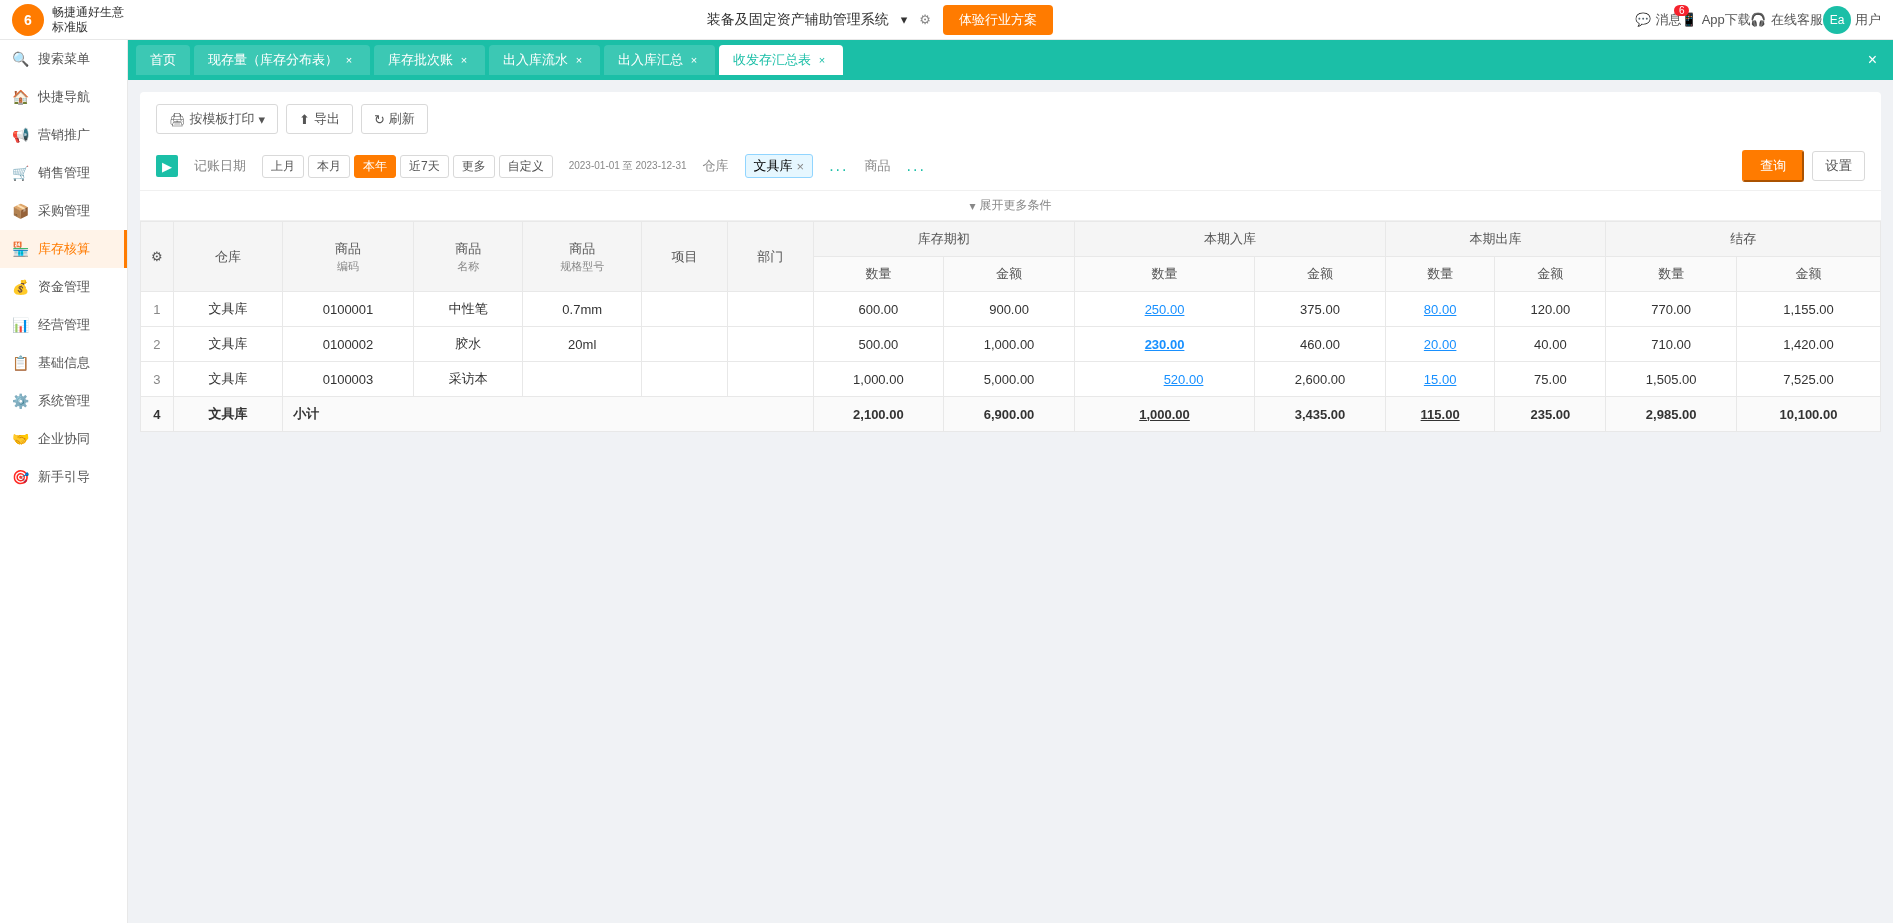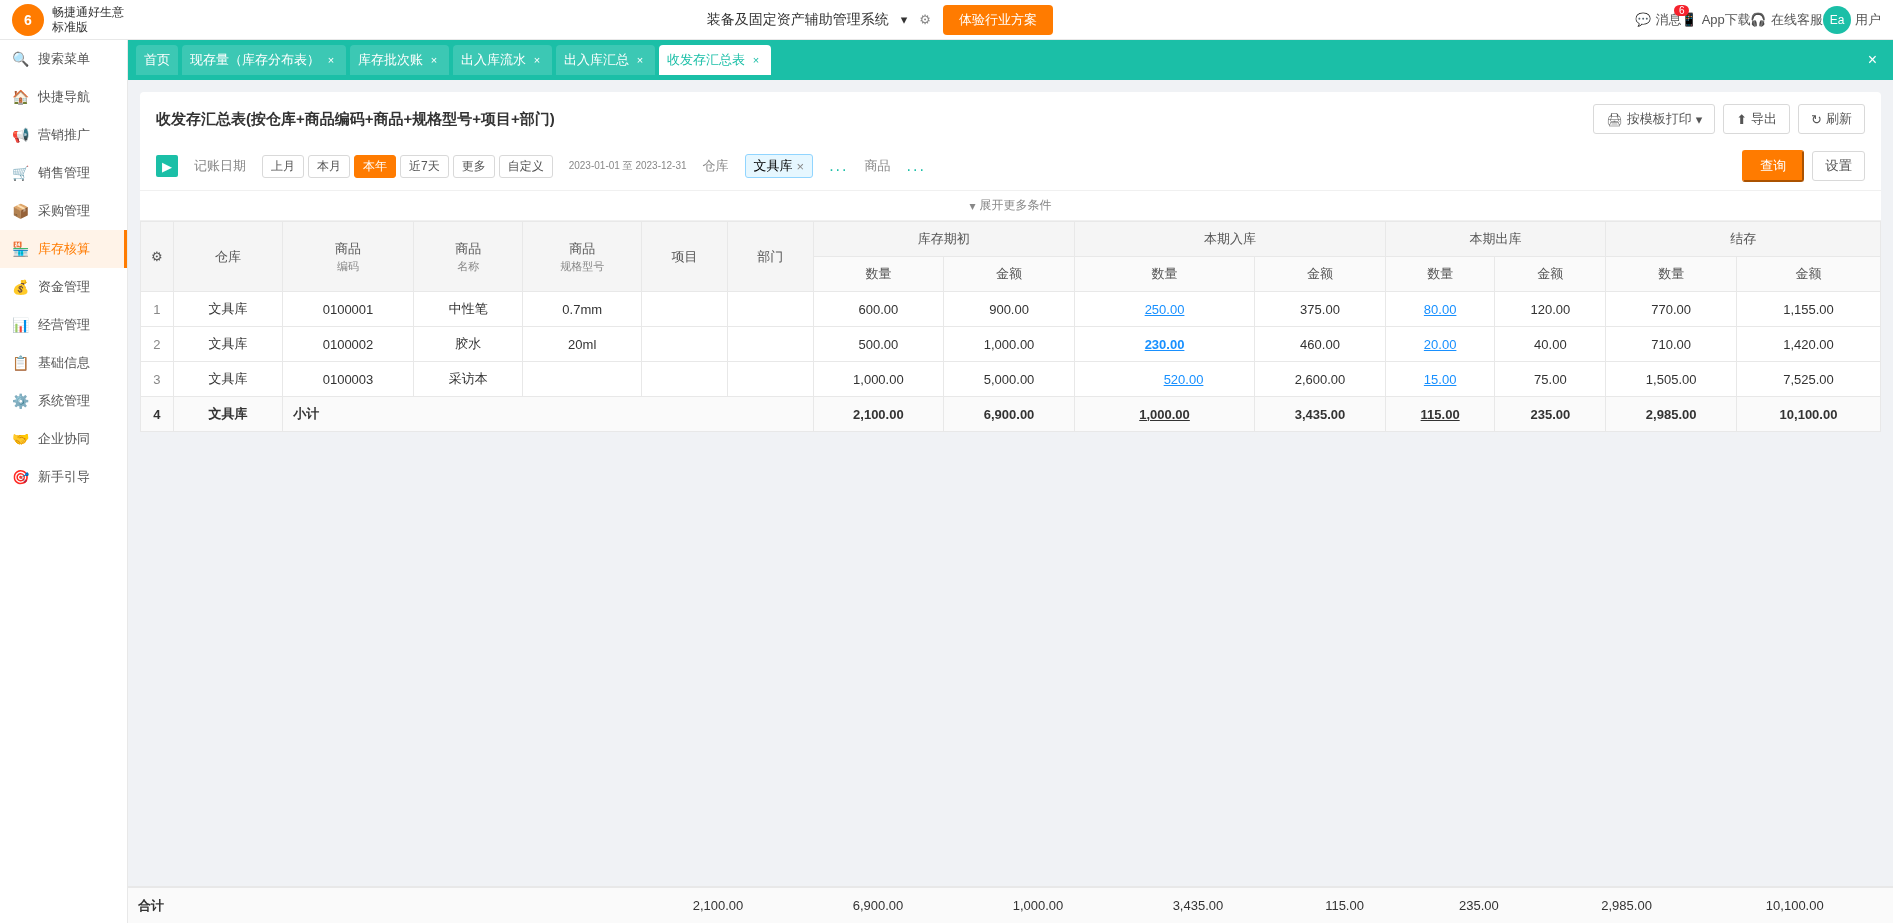--- a/index.html
+++ b/index.html
@@ -24,21 +24,21 @@
     .experience-btn { background: #ff7b00; color: #fff; border: none; padding: 6px 16px; border-radius: 4px; cursor: pointer; font-size: 13px; }
     .top-right { display: flex; align-items: center; gap: 0; color: #555; font-size: 13px; }
     .top-right-item { display: flex; align-items: center; gap: 4px; cursor: pointer; }
     .badge { background: #f5222d; color: #fff; border-radius: 10px; padding: 0 5px; font-size: 10px; }
     .user-avatar { width: 28px; height: 28px; background: #1bbfa7; border-radius: 50%; display: flex; align-items: center; justify-content: center; color: #fff; font-size: 12px; }
     .sidebar-item { display: flex; align-items: center; gap: 8px; padding: 10px 12px; cursor: pointer; color: #555; font-size: 13px; }
     .sidebar-item.active { background: #fff3e8; color: #ff7b00; border-right: 3px solid #ff7b00; }
     .sidebar-icon { width: 18px; height: 18px; display: flex; align-items: center; justify-content: center; font-size: 14px; }
 
     
-    .tab-item { display: flex; align-items: center; gap: 4px; padding: 6px 8px; background: rgba(255,255,255,0.15); color: #fff; border-radius: 4px 4px 0 0; margin-right: 4px; cursor: pointer; font-size: 13px; white-space: nowrap; }
+    .tab-item { display: flex; align-items: center; gap: 4px; padding: 6px 14px; background: rgba(255,255,255,0.15); color: #fff; border-radius: 4px 4px 0 0; margin-right: 4px; cursor: pointer; font-size: 13px; white-space: nowrap; }
     .tab-item.active { background: #fff; color: #1bbfa7; }
     .tab-close { width: 14px; height: 14px; border-radius: 50%; display: flex; align-items: center; justify-content: center; font-size: 11px; cursor: pointer; }
     .tab-bar-close { margin-left: auto; color: #fff; cursor: pointer; font-size: 16px; padding: 0 8px; }
 
     
     .page-card { background: #fff; border-radius: 4px; padding: 0; }
     .page-title { font-size: 15px; font-weight: bold; color: #333; }
     .filter-arrow { width: 22px; height: 22px; background: #1bbfa7; color: #fff; display: flex; align-items: center; justify-content: center; border-radius: 2px; cursor: pointer; }
     .filter-group { display: flex; align-items: center; gap: 16px; }
     .filter-label { color: #888; font-size: 13px; }
@@ -201,21 +201,20 @@
           <span>收发存汇总表</span>
           <span class="tab-close">×</span>
         </div>
         <div class="tab-bar-close">×</div>
       </div>
 
       <div class="page-content">
         <div class="page-card">
 
           <div style="display:flex; align-items:center; justify-content:space-between; padding: 12px 16px 8px;">
-            <h2 class="page-title">收发存汇总表(按仓库+商品编码+商品+规格型号+项目+部门)</h2>
             <div style="display:flex; align-items:center; gap:8px;">
               <button class="action-btn">
                 <span>🖨</span>
                 <span>按模板打印</span>
                 <span>▾</span>
               </button>
               <button class="action-btn">
                 <span>⬆</span>
                 <span>导出</span>
               </button>
@@ -361,32 +360,15 @@
                   <td>235.00</td>
                   <td>2,985.00</td>
                   <td>10,100.00</td>
                 </tr>
               </tfoot>
             </table>
           </div>
         </div>
       </div>
 
-      <div class="bottom-total">
-        <span class="total-label">合计</span>
-        <table style="border-collapse:collapse; font-size:13px; margin-left: auto; width: calc(100% - 500px);">
-          <tbody>
-              <tr>
-            <td style="padding:2px 10px; border:none; color:#333;">2,100.00</td>
-            <td style="padding:2px 10px; border:none; color:#333;">6,900.00</td>
-            <td style="padding:2px 10px; border:none; color:#333;">1,000.00</td>
-            <td style="padding:2px 10px; border:none; color:#333;">3,435.00</td>
-            <td style="padding:2px 10px; border:none; color:#333;">115.00</td>
-            <td style="padding:2px 10px; border:none; color:#333;">235.00</td>
-            <td style="padding:2px 10px; border:none; color:#333;">2,985.00</td>
-            <td style="padding:2px 10px; border:none; color:#333;">10,100.00</td>
-          </tr>
-        </tbody>
-          </table>
-      </div>
     </div>
   </div>
 </div>
 
 </body></html>

